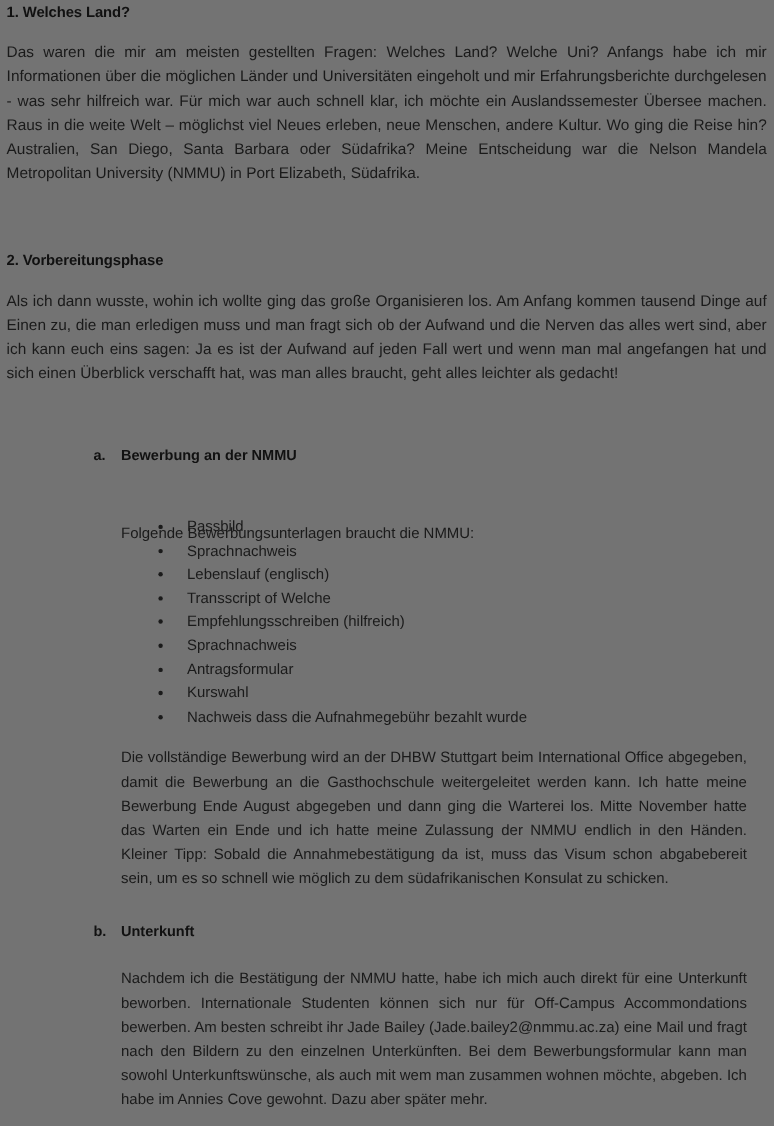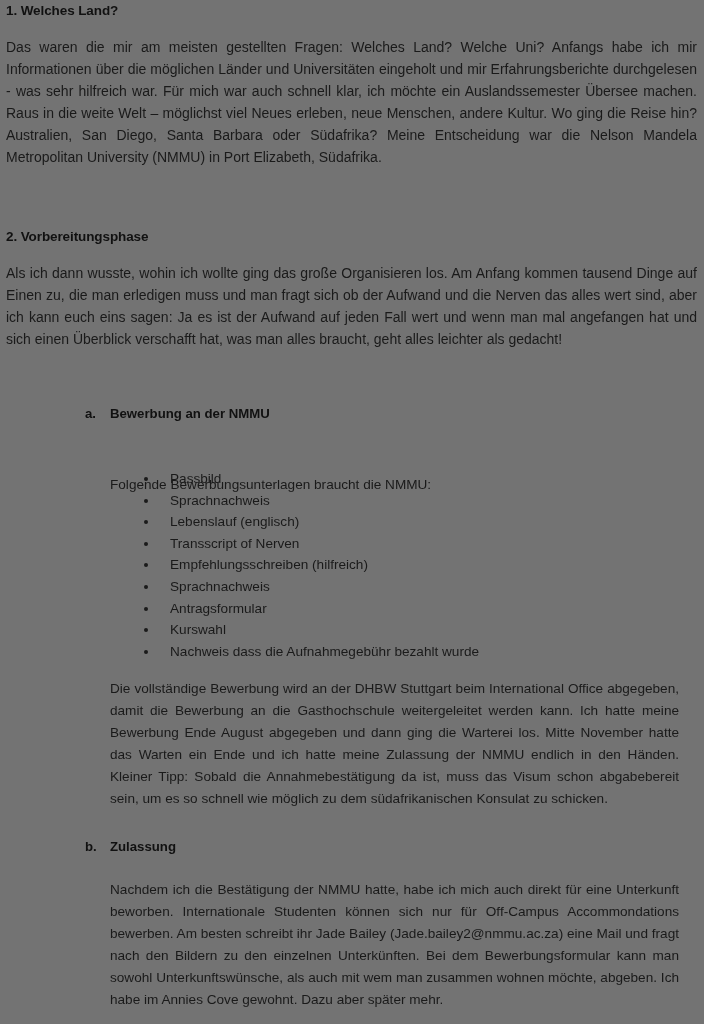--- a/index.html
+++ b/index.html
@@ -131,35 +131,35 @@
 
   <div style="position:absolute; left:110px; top:446px; width:570px;">
     <p class="indent-par lead">Folgende Bewerbungsunterlagen braucht die NMMU:</p>
   </div>
 
   <div style="position:absolute; left:110px; top:468px; width:570px;">
     <ul class="doc-bullets" id="bullet-list">
         <li><span class="dot"></span><span>Passbild</span></li>
         <li><span class="dot"></span><span>Sprachnachweis</span></li>
         <li><span class="dot"></span><span>Lebenslauf (englisch)</span></li>
-        <li><span class="dot"></span><span>Transscript of Nerven</span></li>
+        <li><span class="dot"></span><span>Transscript of Welche</span></li>
         <li><span class="dot"></span><span>Empfehlungsschreiben (hilfreich)</span></li>
         <li><span class="dot"></span><span>Sprachnachweis</span></li>
         <li><span class="dot"></span><span>Antragsformular</span></li>
         <li><span class="dot"></span><span>Kurswahl</span></li>
         <li><span class="dot"></span><span>Nachweis dass die Aufnahmegebühr bezahlt wurde</span></li>
       </ul>
   </div>
 
   <div style="position:absolute; left:110px; top:678px; width:569px;">
     <p class="indent-par">Die vollständige Bewerbung wird an der DHBW Stuttgart beim International Office abgegeben, damit die Bewerbung an die Gasthochschule weitergeleitet werden kann. Ich hatte meine Bewerbung Ende August abgegeben und dann ging die Warterei los. Mitte November hatte das Warten ein Ende und ich hatte meine Zulassung der NMMU endlich in den Händen. Kleiner Tipp: Sobald die Annahmebestätigung da ist, muss das Visum schon abgabebereit sein, um es so schnell wie möglich zu dem südafrikanischen Konsulat zu schicken.</p>
   </div>
 
   <div style="position:absolute; left:85px; top:839px; width:600px;" class="sub-head">
     <span class="marker">b.</span>
-    <span class="sub-title">Zulassung</span>
+    <span class="sub-title">Unterkunft</span>
   </div>
 
   <div style="position:absolute; left:110px; top:879px; width:569px;">
     <p class="indent-par">Nachdem ich die Bestätigung der NMMU hatte, habe ich mich auch direkt für eine Unterkunft beworben. Internationale Studenten können sich nur für Off-Campus Accommondations bewerben. Am besten schreibt ihr Jade Bailey (Jade.bailey2@nmmu.ac.za) eine Mail und fragt nach den Bildern zu den einzelnen Unterkünften. Bei dem Bewerbungsformular kann man sowohl Unterkunftswünsche, als auch mit wem man zusammen wohnen möchte, abgeben. Ich habe im Annies Cove gewohnt. Dazu aber später mehr.</p>
   </div>
 
 </div>
 
 </body></html>

